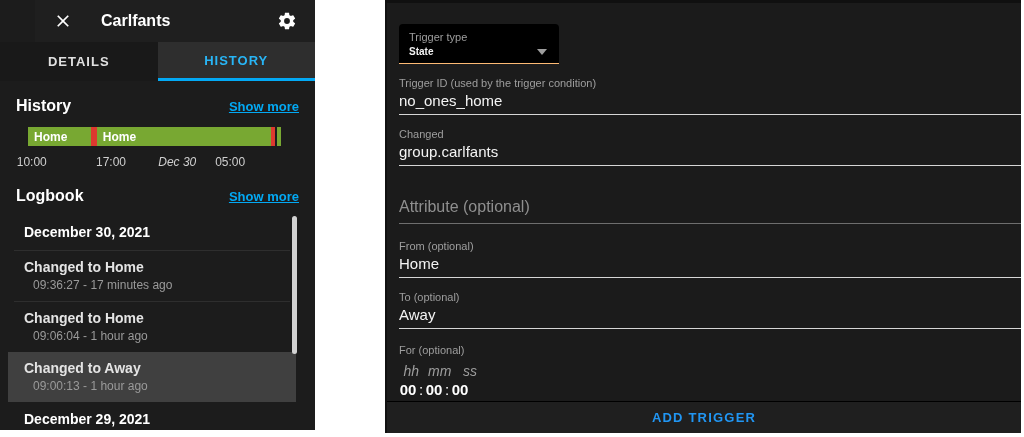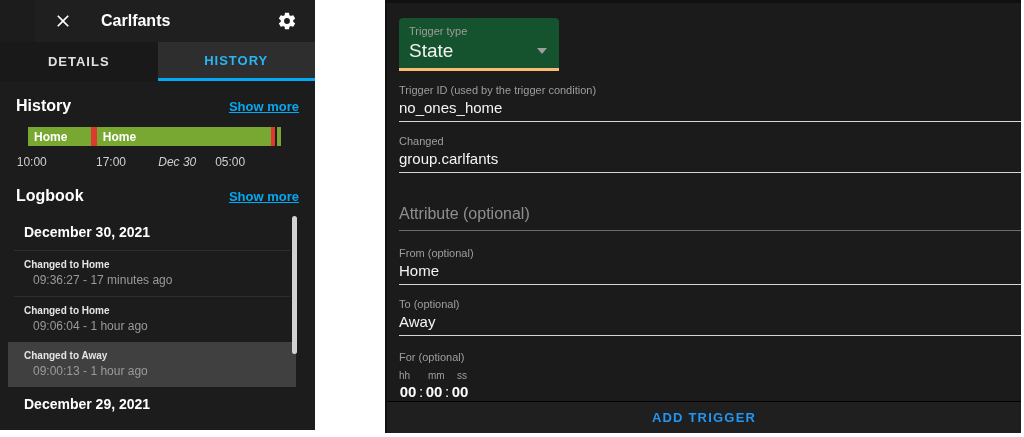--- a/index.html
+++ b/index.html
@@ -31,49 +31,49 @@
   .tl-seg { height:100%; display:flex; align-items:center; overflow:hidden; }
   .tl-label { font-size:12px; font-weight:700; color:#ffffff; margin-left:6px; white-space:nowrap; }
   .timeline-axis { position:relative; height:16px; margin-top:9px; }
   .tl-tick { position:absolute; transform:translateX(-50%); font-size:12px; color:#cfcfcf; white-space:nowrap; }
 
   .logbook-list { margin:10px 0 0 -8px; width:288px; position:relative; }
   .lb-date { font-size:14px; font-weight:700; color:#ffffff; padding:9px 16px 10px 16px; }
   .lb-divider { height:1px; background:#2e2e2e; margin:0 6px; }
   .lb-event { padding:8px 16px 9px 16px; cursor:pointer; }
   .lb-event.highlighted { background:#404040; }
-  .lb-event-title { font-size:10px; font-weight:600; color:#e4e4e4; }
+  .lb-event-title { font-size:14px; font-weight:600; color:#e4e4e4; }
   .lb-event-time { font-size:12px; color:#9a9a9a; margin-top:3px;margin-left:9px; }
   .lb-scrollbar { position:absolute; left:292px; top:216px; width:5px; height:138px;
                   background:#d2d2d2; border-radius:3px; cursor:pointer; }
 
   
   .trigger-panel { position:absolute; left:385px; top:0; width:636px; height:433px;
                    background:#1b1b1b; border-top:3px solid #101010; border-left:2px solid #111;
                    color:#eee; }
   .tp-content { padding:0 0 0 12px; }
-  .select-box { width:160px; margin-top:15px; background:#14532d; border-radius:4px 4px 0 0;
-                border-bottom:3px solid #fdba74; padding:7px 10px 6px 10px; cursor:pointer; }
+  .select-box { width:160px; margin-top:21px; background:#000000; border-radius:4px 4px 0 0;
+                border-bottom:1px solid #fdba74; padding:7px 10px 6px 10px; cursor:pointer; }
   .select-label { font-size:11px; color:#9e9e9e; }
   .select-value-row { display:flex; align-items:center; justify-content:space-between; margin-top:3px; }
-  .select-value { font-size:19px; font-weight:400; color:#f2f2f2; }
+  .select-value { font-size:10px; font-weight:700; color:#f2f2f2; }
   .dd-arrow { width:0; height:0; border-left:5px solid transparent; border-right:5px solid transparent;
               border-top:6px solid #9e9e9e; margin-right:2px; }
 
   .field { margin-top:13px; }
   .field-label { font-size:11px; color:#9e9e9e; }
   .field-value { font-size:15px; color:#f4f4f4; padding:3px 0 5px 0; border-bottom:1px solid #d6d6d6;
                  cursor:text; }
   .field.entity-field { margin-bottom:30px; }
   .field-placeholder { font-size:16px; color:#8f8f8f; padding:2px 0 7px 0;
                        border-bottom:1px solid #6e6e6e; cursor:text; }
   .for-label { margin-top:15px; font-size:11px; color:#9e9e9e; }
   .duration { margin-top:7px; }
   .dur-units { display:flex; }
-  .dur-units span { width:20px; text-align:left; font-size:10px; color:#9e9e9e; margin-right:9px; }
+  .dur-units span { width:20px; text-align:right; font-size:14px; color:#9e9e9e; margin-right:9px;font-style:italic; }
   .dur-values { display:flex; align-items:center; width:70px; border-bottom:6px solid #1d4ed8;
                 padding-bottom:4px; margin-top:2px; cursor:text; }
   .dur-values span { width:20px; text-align:center; font-size:15px; font-weight:600; color:#fff; }
   .dur-values i { font-style:normal; width:9px; text-align:center; font-size:15px; color:#fff; }
 
   .bottom-bar { position:absolute; left:0; bottom:0; width:100%; height:32px; background:#1f1f1f;
                 border-top:1px solid #000; display:flex; align-items:center; justify-content:center; }
   .add-trigger-btn { font-size:13px; font-weight:700; letter-spacing:1.2px; color:#2196f3;
                      cursor:pointer; background:none; border:none;
                      font-family:"Liberation Sans","DejaVu Sans",sans-serif; }

